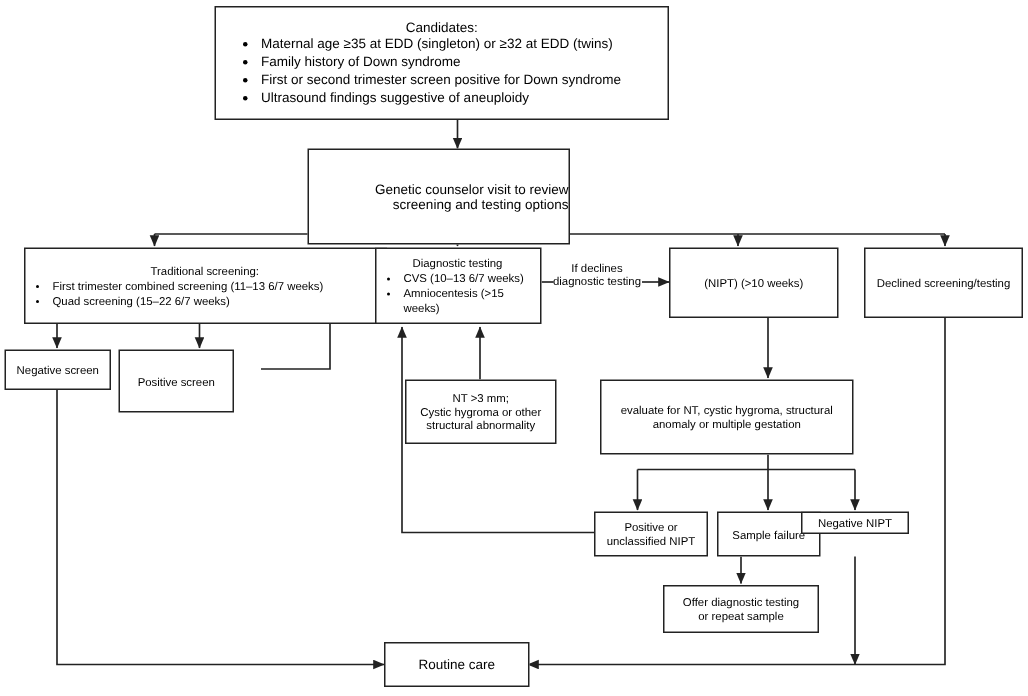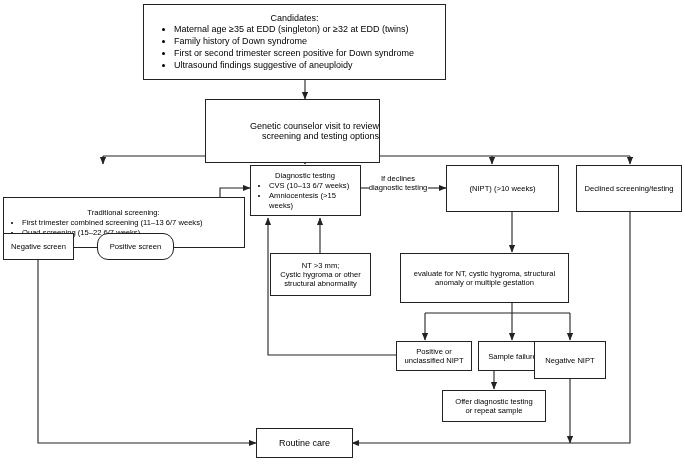--- a/index.html
+++ b/index.html
@@ -123,21 +123,21 @@
       <li>First or second trimester screen positive for Down syndrome</li>
       <li>Ultrasound findings suggestive of aneuploidy</li>
     </ul>
   </div>
 
   <div class="node center f9" style="left:205px; top:99px; width:175px; height:64px;align-items:flex-end;">
     <div>Genetic counselor visit to review</div>
     <div>screening and testing options</div>
   </div>
 
-  <div class="node f75" style="left:3px; top:165px; width:242px; height:51px; padding:4px 5px 3px 4px;margin-top:32px;">
+  <div class="node f75" style="left:16px; top:165px; width:242px; height:51px; padding:4px 5px 3px 4px;">
     <div class="ttl">Traditional screening:</div>
     <ul class="bullets tight">
       <li>First trimester combined screening (11–13 6/7 weeks)</li>
       <li>Quad screening (15–22 6/7 weeks)</li>
     </ul>
   </div>
 
   <div class="node f75" style="left:250px; top:165px; width:111px; height:51px; padding:4px 5px 3px 4px;">
     <div class="ttl">Diagnostic testing</div>
     <ul class="bullets tight">
@@ -151,21 +151,21 @@
   </div>
 
   <div class="node center f75" style="left:576px; top:165px; width:106px; height:47px;">
     <div>Declined screening/testing</div>
   </div>
 
   <div class="node center f75" style="left:3px; top:233px; width:71px; height:27px;">
     <div>Negative screen</div>
   </div>
 
-  <div class="node center f75" style="left:97px; top:233px; width:77px; height:27px;border-radius:11px;">
+  <div class="node center f75" style="left:79px; top:233px; width:77px; height:42px;">
     <div>Positive screen</div>
   </div>
 
   <div class="node center f75" style="left:270px; top:253px; width:101px; height:43px;">
     <div>NT &gt;3 mm;</div>
     <div>Cystic hygroma or other</div>
     <div>structural abnormality</div>
   </div>
 
   <div class="node center f75" style="left:400px; top:253px; width:169px; height:50px;">
@@ -175,21 +175,21 @@
 
   <div class="node center f75" style="left:396px; top:341px; width:76px; height:30px;">
     <div>Positive or</div>
     <div>unclassified NIPT</div>
   </div>
 
   <div class="node center f75" style="left:478px; top:341px; width:69px; height:30px;">
     <div>Sample failure</div>
   </div>
 
-  <div class="node center f75" style="left:534px; top:341px; width:72px; height:38px;">
+  <div class="node center f75" style="left:534px; top:341px; width:72px; height:15px;">
     <div>Negative NIPT</div>
   </div>
 
   <div class="node center f75" style="left:442px; top:390px; width:104px; height:32px;">
     <div>Offer diagnostic testing</div>
     <div>or repeat sample</div>
   </div>
 
   <div class="node center f9" style="left:256px; top:428px; width:97px; height:30px;">
     <div>Routine care</div>

